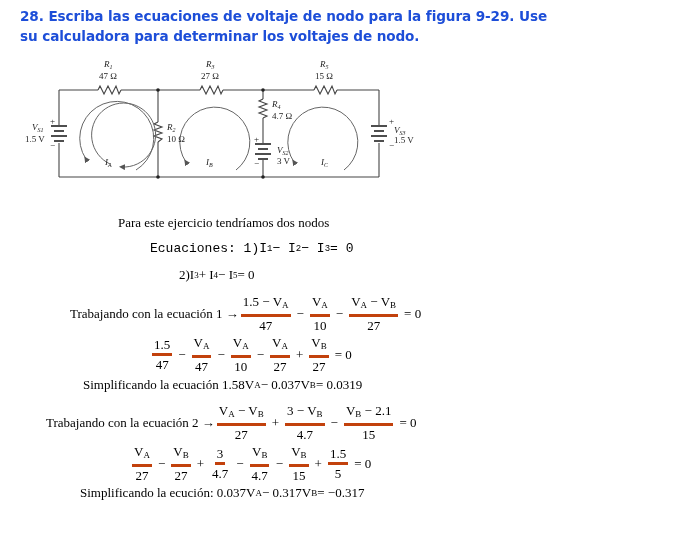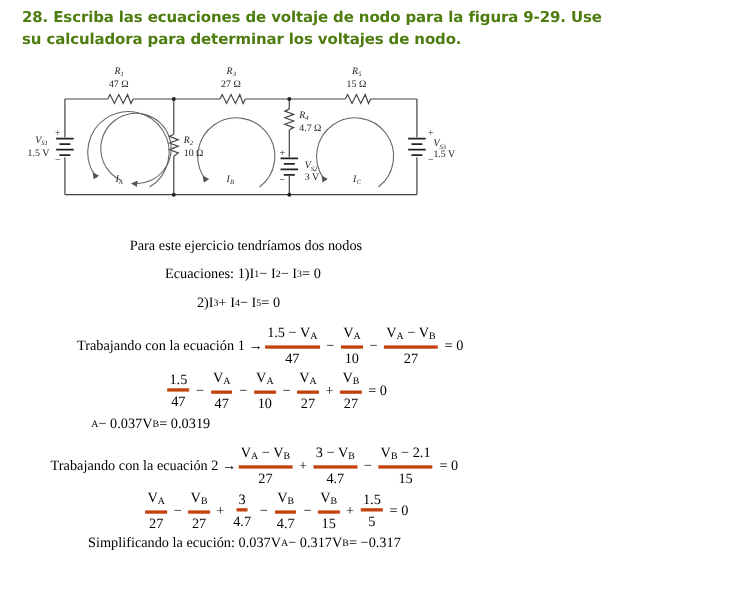--- a/index.html
+++ b/index.html
@@ -1,20 +1,20 @@
 <!DOCTYPE html>
 <html><head>
 <meta charset="utf-8">
 <style>
   html, body { margin: 0; padding: 0; background: #ffffff; }
   body { width: 678px; height: 552px; position: relative; overflow: hidden;
          font-family: "DejaVu Serif", "Liberation Serif", serif; color: #000; }
   .title { position: absolute; left: 20px; top: 6px; width: 560px;
            font-family: "DejaVu Sans", "Liberation Sans", sans-serif; font-weight: bold;
-           font-size: 13.6px; line-height: 20px; color: #4d7c0f; letter-spacing: -0.1px; }
+           font-size: 13.6px; line-height: 20px; color: #1d4ed8; letter-spacing: -0.1px; }
   .circuit { position: absolute; left: 0; top: 55px; }
   .line { position: absolute; white-space: nowrap; font-size: 13px;
           font-family: "Liberation Serif", "DejaVu Serif", serif; display: flex; align-items: center; }
   .frac { display: inline-flex; flex-direction: column; align-items: center; vertical-align: middle; margin: 0 2px; }
   .frac .num { padding: 0 2px 1px; border-bottom: 3px solid #c2410c; line-height: 15px; }
   .frac .den { padding: 1px 2px 0; line-height: 15px; }
   .op { margin: 0 4px; }
   sub { font-size: 9px; vertical-align: -2px; }
   .ctxt { font-family: "Liberation Serif", serif; font-size: 9px; fill: #222; }
   .ital { font-style: italic; }
@@ -123,21 +123,21 @@
     <text x="254" y="166">−</text>
     <text x="389" y="124">+</text>
     <text x="389" y="148">−</text>
   </g>
 </svg>
 
 <div class="line" style="left:118px; top:215px;">
   <span>Para este ejercicio tendríamos dos nodos</span>
 </div>
 
-<div class="line" style="left:150px; top:241px;">
+<div class="line" style="left:150px; top:241px;font-family:Liberation Mono, monospace;">
   <span>Ecuaciones: 1)I</span>
     <sub>1</sub>
     <span> − I</span>
     <sub>2</sub>
     <span> − I</span>
     <sub>3</sub>
     <span> = 0</span>
 </div>
 
 <div class="line" style="left:179px; top:267px;">
@@ -191,20 +191,21 @@
     </span>
     <span class="op">+</span>
     <span class="frac">
       <span class="num"><span>V</span><sub>B</sub></span>
       <span class="den">27</span>
     </span>
     <span class="op">= 0</span>
   </div>
 
 <div class="line" style="left:83px; top:377px;">
+  <span>Simplificando la ecuación 1.58V</span>
     <sub>A</sub>
     <span> − 0.037V</span>
     <sub>B</sub>
     <span> = 0.0319</span>
 </div>
 
 <div class="line" style="left:46px; top:403px;">
   <span>Trabajando con la ecuación 2 →</span>
   <span class="frac">
     <span class="num"><span>V</span><sub>A</sub><span> − V</span><sub>B</sub></span>

